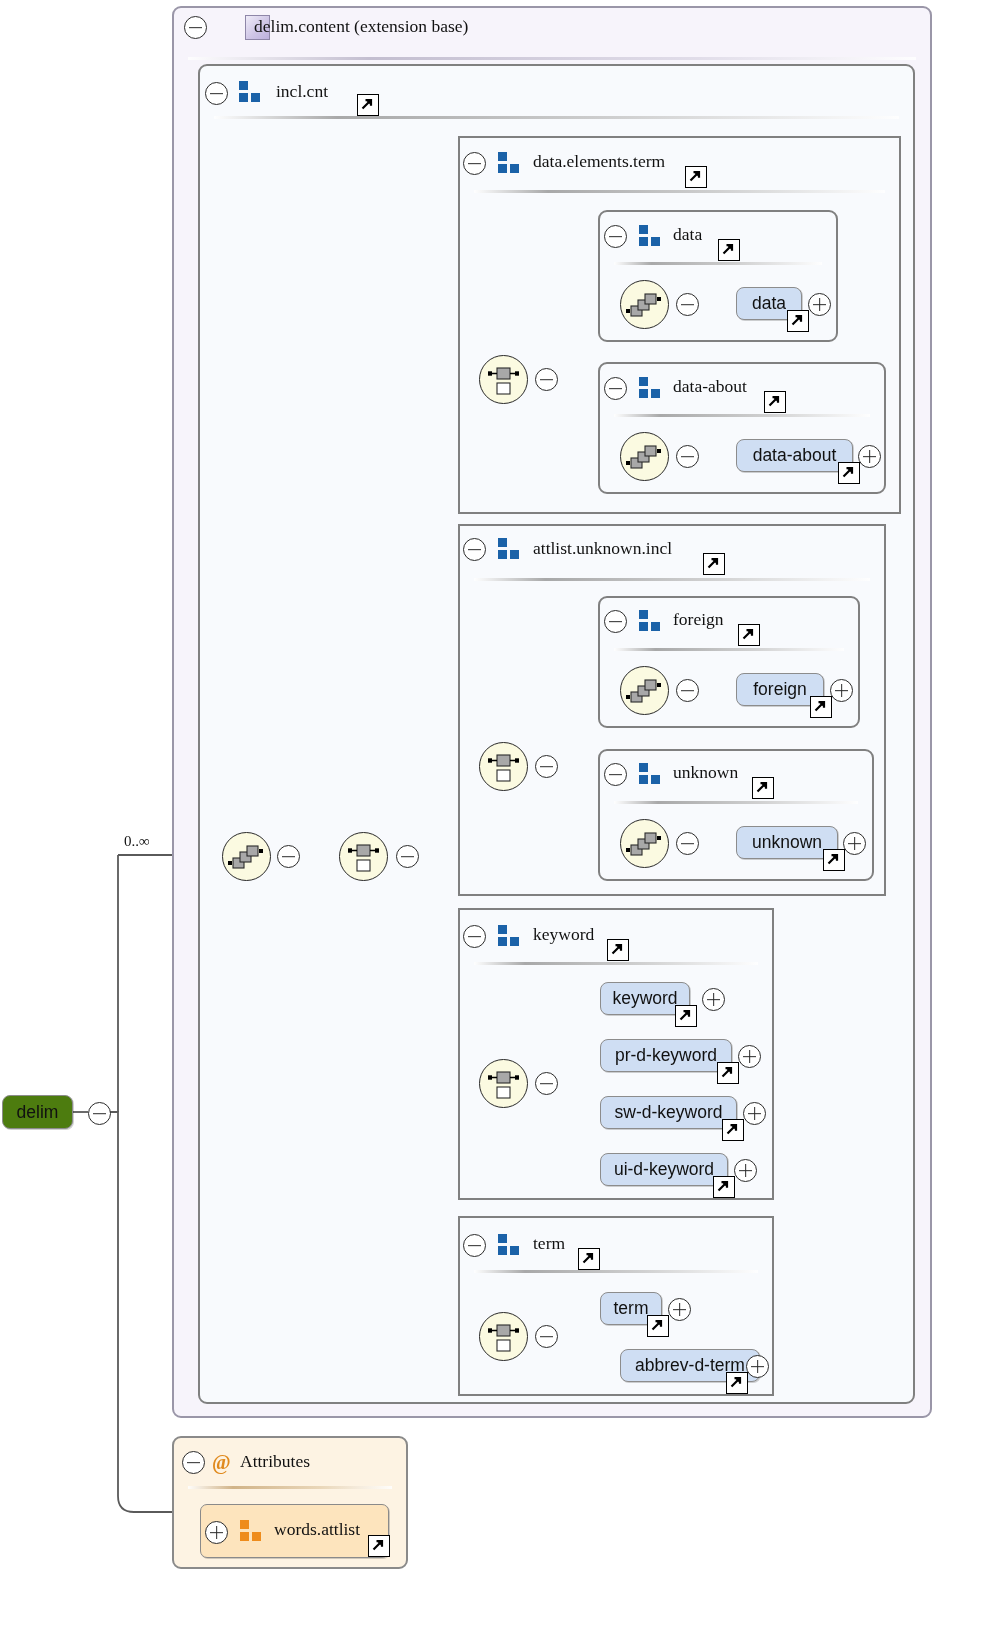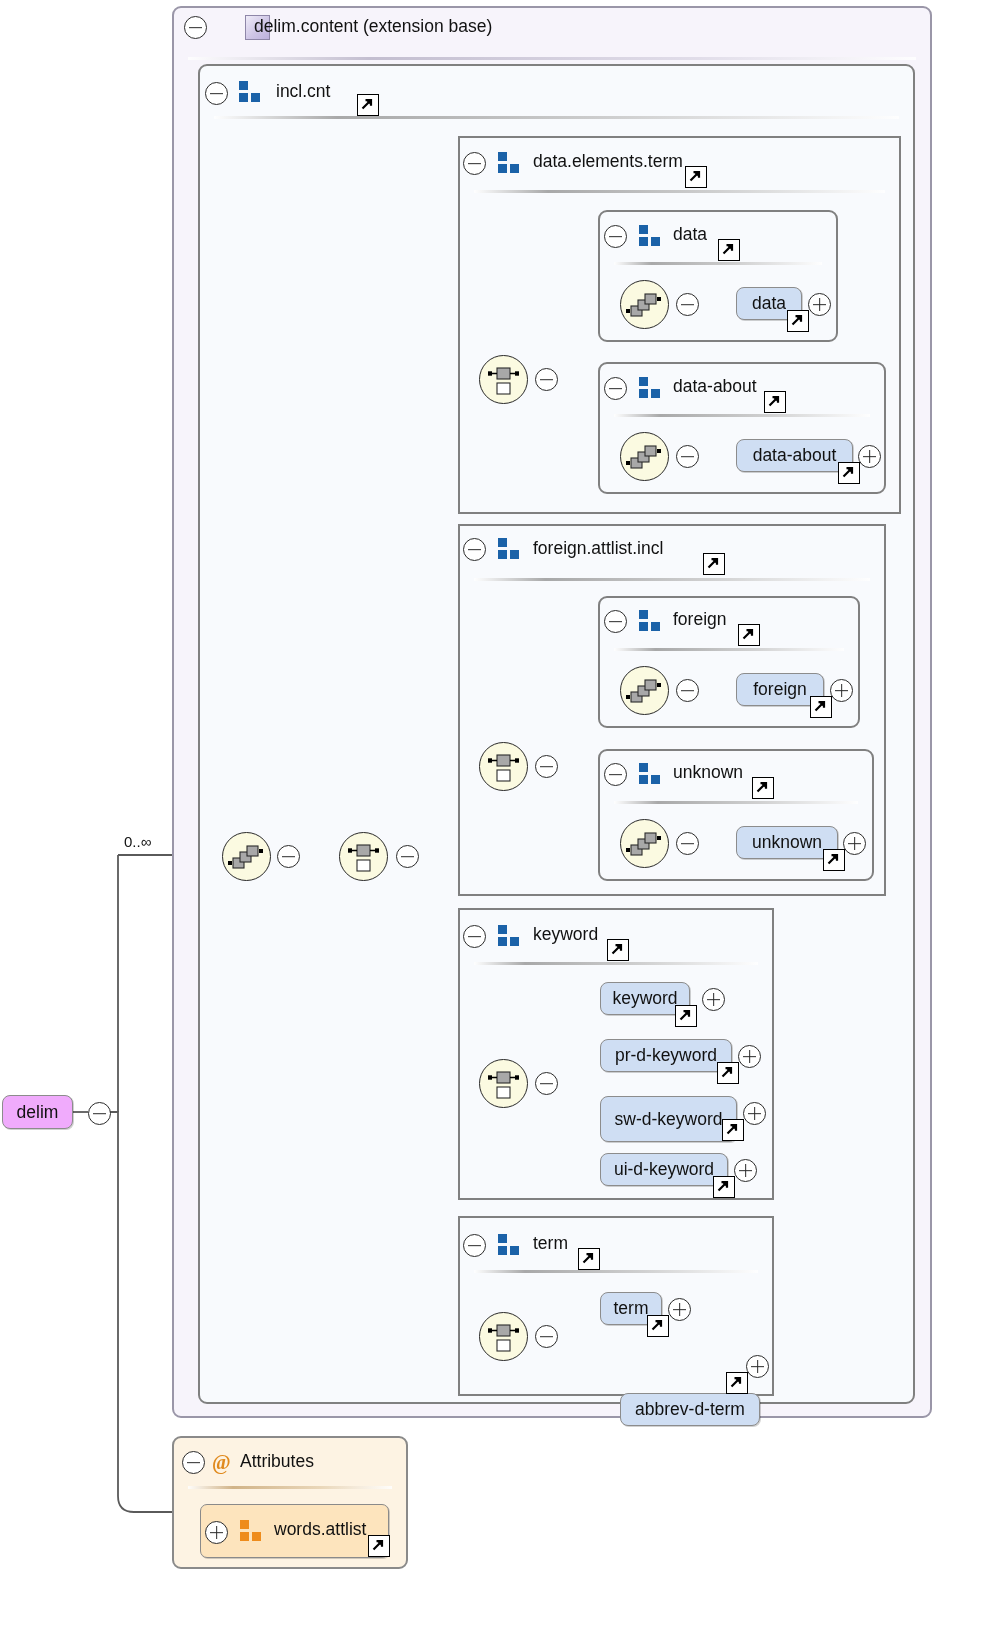--- a/index.html
+++ b/index.html
@@ -56,34 +56,34 @@
     background:linear-gradient(135deg,#efecf8 0%,#cfc6e6 55%,#bcb0dd 100%);}
 
   .at{position:absolute;color:#e08a1e;font-size:20px;font-weight:bold;
       font-family:"Liberation Serif","DejaVu Serif",serif;line-height:1;}
 
   
   .lnk{position:absolute;width:20px;height:20px;background:#ffffff;border:1.6px solid #000;}
   .lnk svg{position:absolute;left:2px;top:2px;}
 
   
-  .lbl{position:absolute;white-space:nowrap;color:#111;font-size:17.5px;line-height:1;}
+  .lbl{position:absolute;white-space:nowrap;color:#111;font-size:17.5px;line-height:1;font-family:Liberation Serif, serif;}
   .lbl.small{font-size:15px;}
 
   
   .comp{position:absolute;width:47px;height:47px;border-radius:50%;
     background:#fbfae1;border:1.6px solid #2a2a2a;}
   .comp svg{position:absolute;left:0;top:0;}
 
   
   .ebox{position:absolute;box-sizing:border-box;background:#cfdef3;
     border:1.4px solid #8c8c8c;border-radius:8px;
     display:flex;align-items:center;justify-content:center;
     color:#111;font-size:17.5px;box-shadow:1px 1px 0 rgba(0,0,0,.18);}
-  .ebox.root{background:#f0abfc;}
+  .ebox.root{background:#4d7c0f;}
 
   
   .attrow{position:absolute;box-sizing:border-box;background:#fde4bd;
     border:1.4px solid #8a8a8a;border-radius:7px;box-shadow:1px 1px 0 rgba(0,0,0,.18);}
   svg.conn{position:absolute;left:0;top:0;width:992px;height:1632px;
     pointer-events:none;overflow:visible;}
 </style>
 </head>
 <body>
 
@@ -275,21 +275,21 @@
 
   <div class="panel p-grp sq" style="left:458px;top:524px;width:428px;height:372px;">
     <div class="panel-rule" style="top:52px;"></div>
   </div>
   <div class="tog" style="left:463px;top:538px;"></div>
   <span class="gicon blue" style="left:498px;top:538px;">
     <i class="a"></i>
       <i class="b"></i>
       <i class="c"></i>
     </span>
-  <div class="lbl" style="left:533px;top:540px;">foreign.attlist.incl</div>
+  <div class="lbl" style="left:533px;top:540px;">attlist.unknown.incl</div>
   <span class="lnk" style="left:703px;top:553px;">
     <svg width="14" height="14" viewBox="0 0 14 14">
         <path d="M2.5 11.5 L10 4 M5.5 3.2 H11 V8.7" stroke="#000" stroke-width="2.2" fill="none"></path>
         <path d="M10.9 3.3 L10.9 8.3 L5.9 3.3 Z" fill="#000"></path>
       </svg>
     </span>
 
   <div class="comp" style="left:479px;top:742px;">
     <svg width="47" height="47" viewBox="0 0 47 47">
       <rect x="17" y="12" width="13" height="11" fill="#a8a8a8" stroke="#2a2a2a" stroke-width="1.1"></rect>
@@ -418,21 +418,21 @@
     <span>pr-d-keyword</span>
   </div>
   <span class="lnk" style="left:717px;top:1062px;">
     <svg width="14" height="14" viewBox="0 0 14 14">
         <path d="M2.5 11.5 L10 4 M5.5 3.2 H11 V8.7" stroke="#000" stroke-width="2.2" fill="none"></path>
         <path d="M10.9 3.3 L10.9 8.3 L5.9 3.3 Z" fill="#000"></path>
       </svg>
     </span>
   <div class="tog plus" style="left:738px;top:1045px;"></div>
 
-  <div class="ebox" style="left:600px;top:1096px;width:137px;height:46px;">
+  <div class="ebox" style="left:600px;top:1096px;width:137px;height:33px;">
     <span>sw-d-keyword</span>
   </div>
   <span class="lnk" style="left:722px;top:1119px;">
     <svg width="14" height="14" viewBox="0 0 14 14">
         <path d="M2.5 11.5 L10 4 M5.5 3.2 H11 V8.7" stroke="#000" stroke-width="2.2" fill="none"></path>
         <path d="M10.9 3.3 L10.9 8.3 L5.9 3.3 Z" fill="#000"></path>
       </svg>
     </span>
   <div class="tog plus" style="left:743px;top:1102px;"></div>
 
@@ -479,21 +479,21 @@
     <span>term</span>
   </div>
   <span class="lnk" style="left:647px;top:1315px;">
     <svg width="14" height="14" viewBox="0 0 14 14">
         <path d="M2.5 11.5 L10 4 M5.5 3.2 H11 V8.7" stroke="#000" stroke-width="2.2" fill="none"></path>
         <path d="M10.9 3.3 L10.9 8.3 L5.9 3.3 Z" fill="#000"></path>
       </svg>
     </span>
   <div class="tog plus" style="left:668px;top:1298px;"></div>
 
-  <div class="ebox" style="left:620px;top:1349px;width:140px;height:33px;margin-top:44px;">
+  <div class="ebox" style="left:620px;top:1349px;width:140px;height:33px;">
     <span>abbrev-d-term</span>
   </div>
   <span class="lnk" style="left:726px;top:1372px;">
     <svg width="14" height="14" viewBox="0 0 14 14">
         <path d="M2.5 11.5 L10 4 M5.5 3.2 H11 V8.7" stroke="#000" stroke-width="2.2" fill="none"></path>
         <path d="M10.9 3.3 L10.9 8.3 L5.9 3.3 Z" fill="#000"></path>
       </svg>
     </span>
   <div class="tog plus" style="left:746px;top:1355px;"></div>
 

